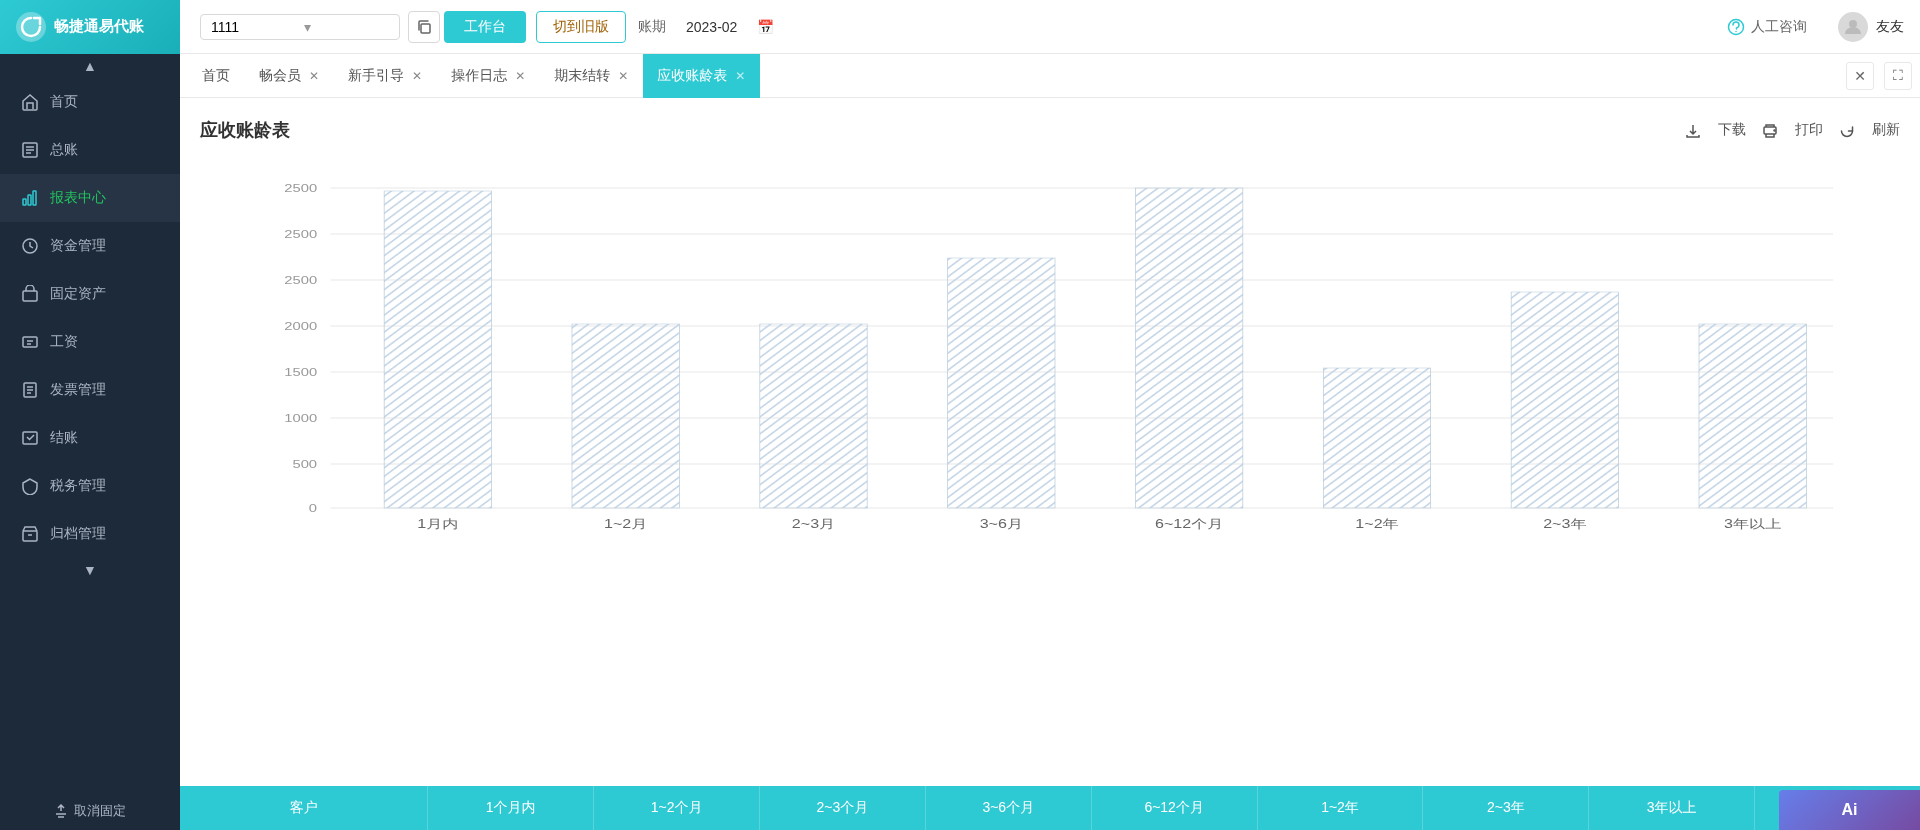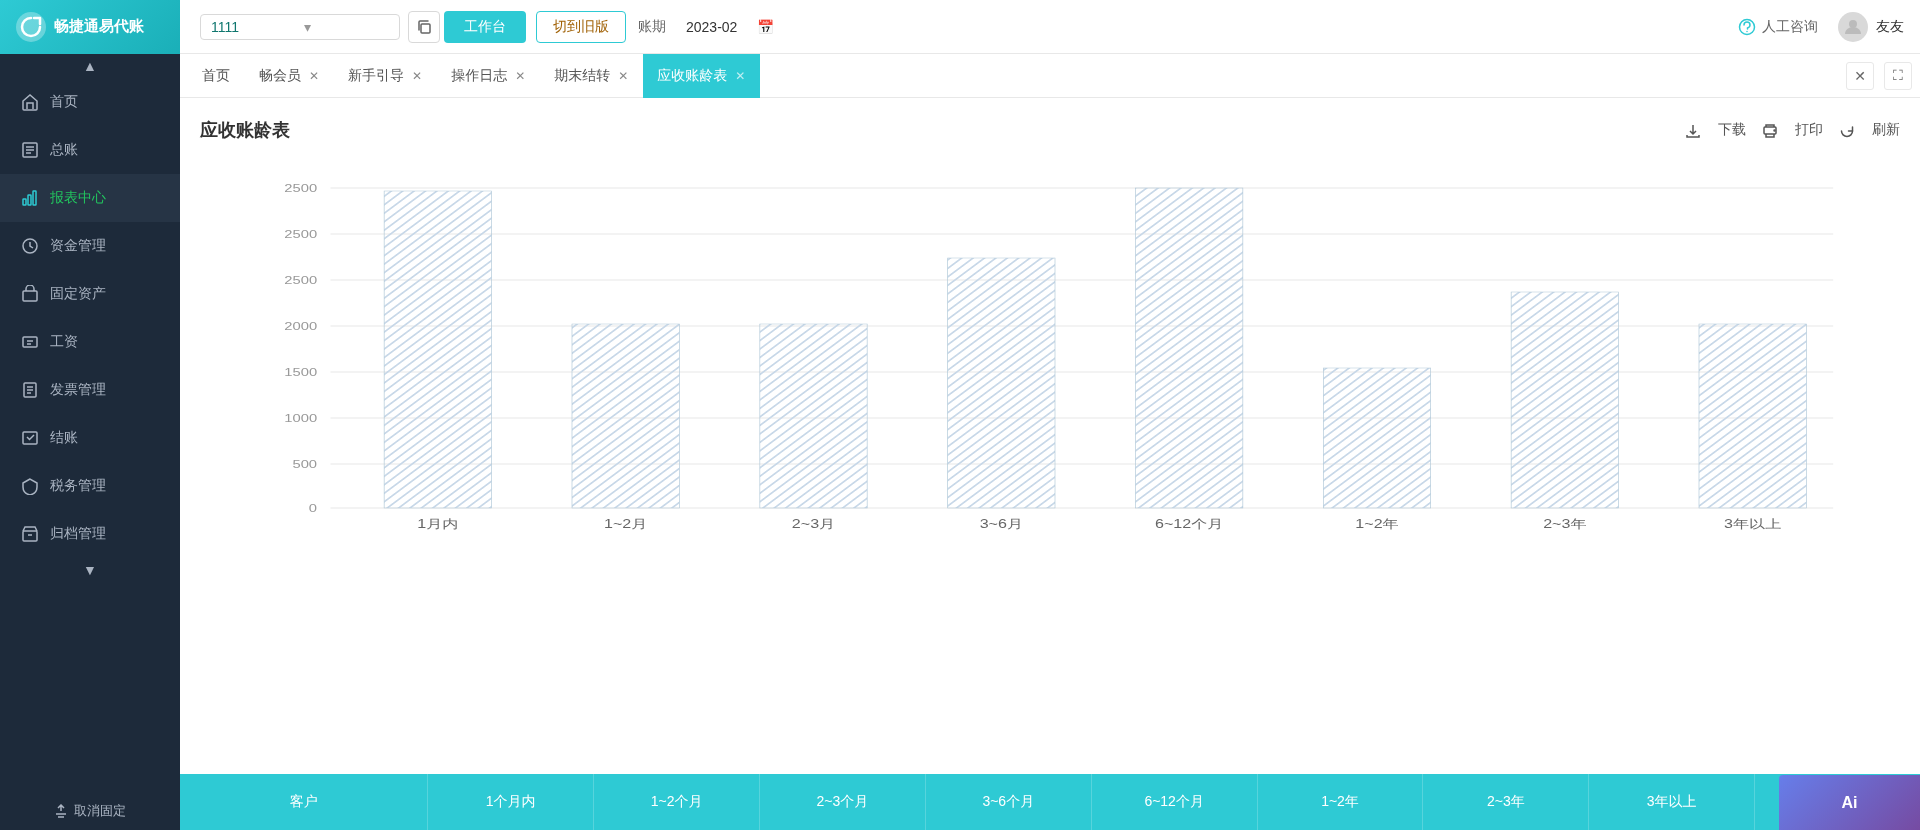--- a/index.html
+++ b/index.html
@@ -49,21 +49,21 @@
       margin-left: 20px;
       border: 1px solid #d9d9d9;
       border-radius: 4px;
       padding: 4px 10px;
       min-width: 200px;
       cursor: pointer;
       background: #fff;
     }
     .company-selector span {
       flex: 1;
-      color: #0f766e;
+      color: #000000;
     }
     .company-selector .arrow {
       color: #999;
       margin-left: 8px;
     }
     .copy-btn {
       width: 32px;
       height: 32px;
       border: 1px solid #d9d9d9;
       border-radius: 4px;
@@ -102,21 +102,21 @@
       color: #333;
       gap: 14px;
     }
     .period-label { margin-right: 6px; color: #666; }
     .period-value { color: #333; font-weight: 500; }
     .calendar-icon { margin-left: 6px; color: #2ecad4; cursor: pointer; }
     .header-right {
       margin-left: auto;
       display: flex;
       align-items: center;
-      gap: 20px;
+      gap: 31px;
     }
     .support-btn {
       display: flex;
       align-items: center;
       gap: 6px;
       color: #666;
       cursor: pointer;
     }
     .user-area {
       display: flex;
@@ -304,40 +304,40 @@
       padding: 10px 40px 40px 50px;
     }
 
     
     .table-header-row {
       display: flex;
       background: #2ecad4;
       color: #fff;
       font-size: 14px;
       flex-shrink: 0;
-      height: 56px;
+      height: 44px;
     }
     .table-header-cell {
       flex: 1;
       display: flex;
       align-items: center;
       justify-content: center;
       border-right: 1px solid rgba(255,255,255,0.2);
       font-weight: 500;
     }
     .table-header-cell:first-child { flex: 1.5; }
     .table-header-cell:last-child { border-right: none; }
 
     
     .ai-badge {
       position: fixed;
       bottom: 0;
       right: 0;
       width: 141px;
-      height: 55px;
+      height: 40px;
       background: linear-gradient(135deg, #667eea, #764ba2);
       display: flex;
       align-items: center;
       justify-content: center;
       color: #fff;
       font-size: 16px;
       font-weight: bold;
       border-radius: 4px 0 0 0;
       cursor: pointer;
     }

